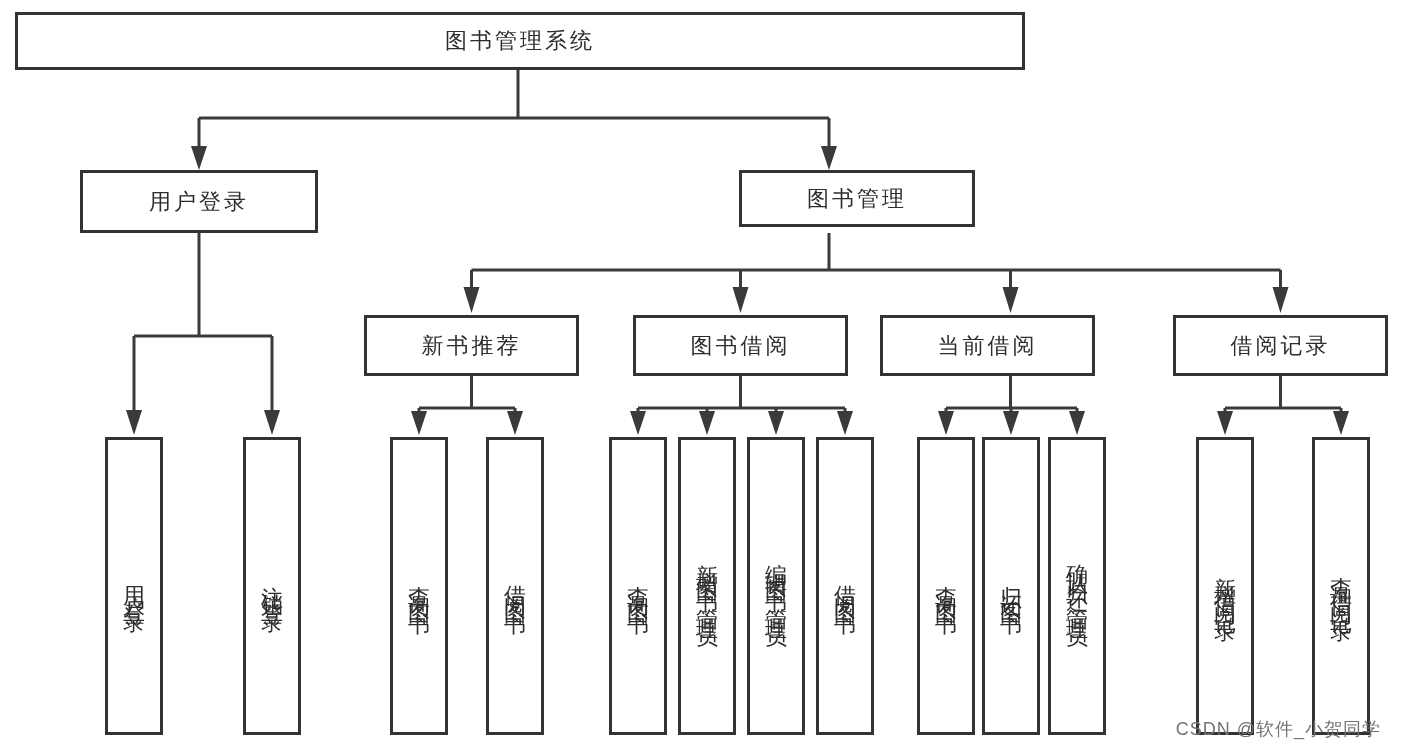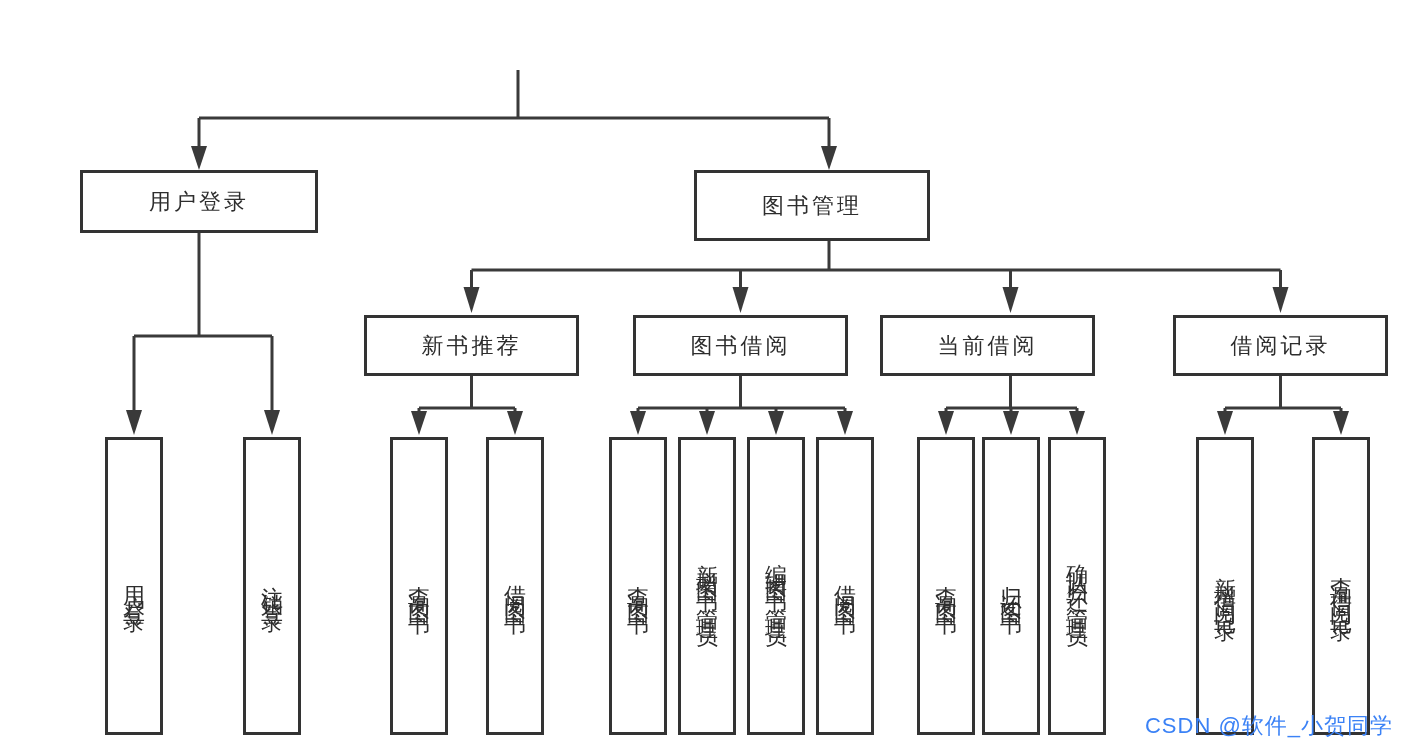--- a/index.html
+++ b/index.html
@@ -25,21 +25,21 @@
     align-items: center;
     justify-content: center;
     color: #2d2d2d;
     font-size: 22px;
     letter-spacing: 3px;
     text-align: center;
     white-space: nowrap;
   }
   .node.root   { left: 15px;  top: 12px;  width: 1010px; height: 58px; }
   .node.lv2a   { left: 80px;  top: 170px; width: 238px;  height: 63px; }
-  .node.lv2b   { left: 694px; top: 170px; width: 236px;  height: 71px; }
+  .node.lv2b   { left: 739px; top: 170px; width: 236px;  height: 57px; }
   .node.lv3    { top: 315px;  width: 215px; height: 61px; }
   .node.lv3.p0 { left: 364px; }
   .node.lv3.p1 { left: 633px; }
   .node.lv3.p2 { left: 880px; }
   .node.lv3.p3 { left: 1173px; }
   .node.leaf   { top: 437px;  width: 58px; height: 298px; }
   .leaf .vtext {
     writing-mode: vertical-rl;
     font-size: 22px;
     letter-spacing: 9px;
@@ -47,24 +47,24 @@
   }
   .leaf.g1a { left: 105px; }  .leaf.g1b { left: 243px; }
   .leaf.g2a { left: 390px; }  .leaf.g2b { left: 486px; }
   .leaf.g3a { left: 609px; }  .leaf.g3b { left: 678px; }
   .leaf.g3c { left: 747px; }  .leaf.g3d { left: 816px; }
   .leaf.g4a { left: 917px; }  .leaf.g4b { left: 982px; }
   .leaf.g4c { left: 1048px; }
   .leaf.g5a { left: 1196px; } .leaf.g5b { left: 1312px; }
   #watermark {
     position: absolute;
-    right: 12px;
+    right: 24px;
     bottom: 6px;
-    color: #3b82f6;
-    font-size: 22px;
+    color: #737373;
+    font-size: 18px;
     letter-spacing: 1px;
     white-space: nowrap;
   }
   svg path    { stroke: #3a3a3a; stroke-width: 3; fill: none; }
   svg polygon { fill: #3a3a3a; stroke: none; }
 </style>
 </head>
 <body>
 
 <div id="canvas">
@@ -98,20 +98,21 @@
     <path d="M1010.5 376 V408 M946 408 H1077 M946 408 V414 M1011 408 V414 M1077 408 V414"></path>
     <polygon points="938,411 954,411 946,435"></polygon>
     <polygon points="1003,411 1019,411 1011,435"></polygon>
     <polygon points="1069,411 1085,411 1077,435"></polygon>
 
     <path d="M1280.5 376 V408 M1225 408 H1341 M1225 408 V414 M1341 408 V414"></path>
     <polygon points="1217,411 1233,411 1225,435"></polygon>
     <polygon points="1333,411 1349,411 1341,435"></polygon>
   </svg>
 
+  <div class="node root">图书管理系统</div>
 
   <div class="node lv2a">用户登录</div>
   <div class="node lv2b">图书管理</div>
 
   <div class="node lv3 p0">新书推荐</div>
   <div class="node lv3 p1">图书借阅</div>
   <div class="node lv3 p2">当前借阅</div>
   <div class="node lv3 p3">借阅记录</div>
 
   <div class="node leaf g1a">

